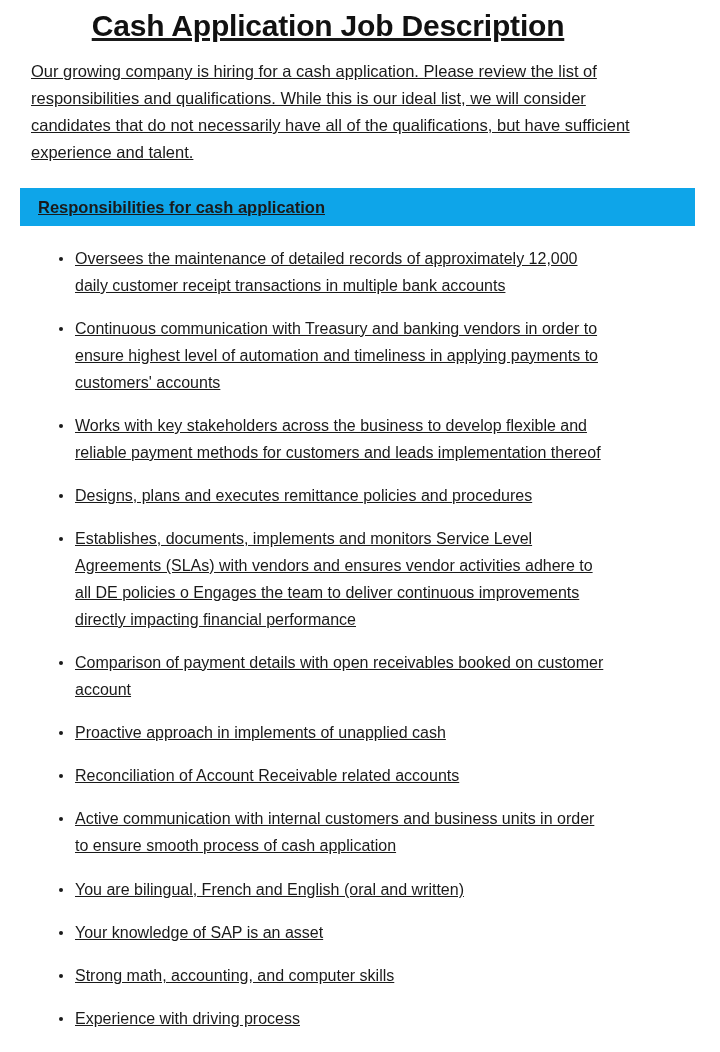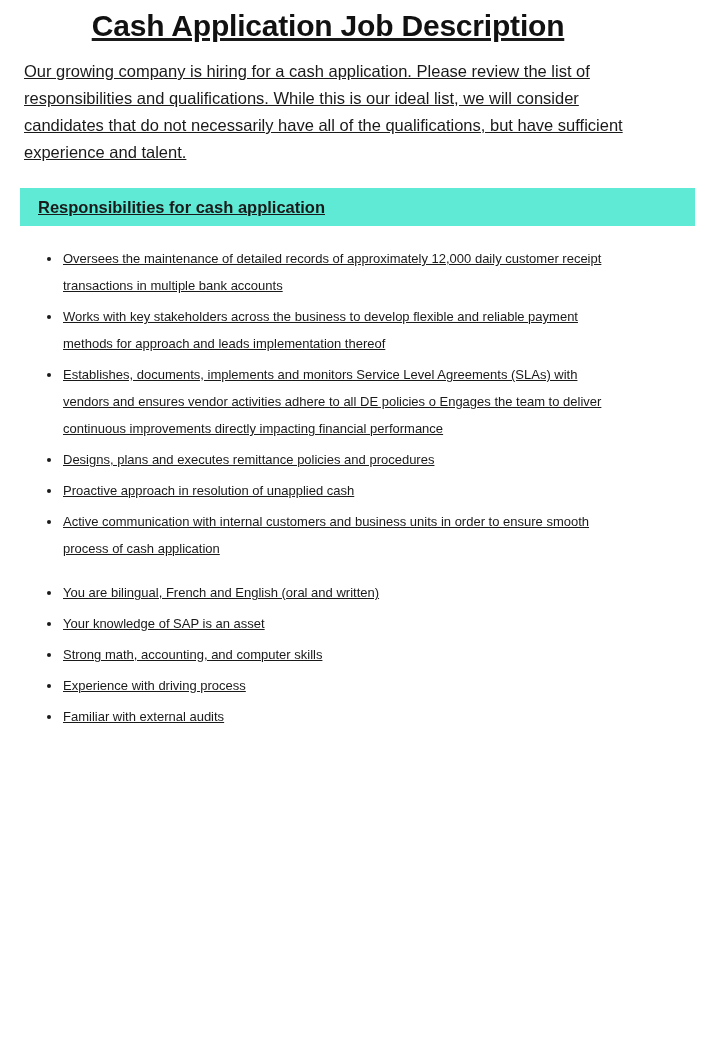--- a/index.html
+++ b/index.html
@@ -24,31 +24,31 @@
     margin: 0;
     padding: 6px 20px 0 20px;
     text-align: center;
     font-size: 30px;
     line-height: 40px;
     font-weight: bold;
     letter-spacing: -0.2px;
     color: #111111;
   }
   .intro {
-    margin: 12px 0 0 4px;
+    margin: 12px 0 0 11px;
     padding: 0 24px 0 20px;
     font-size: 16.5px;
     line-height: 27px;
     color: #1a1a1a;
   }
   .section-header {
     margin: 22px 0 0 20px;
     width: 675px;
     box-sizing: border-box;
-    background: #5eead4;
+    background: #0ea5e9;
     height: 38px;
     display: flex;
     align-items: center;
     padding-left: 18px;
   }
   .section-header-text {
     font-size: 16.5px;
     font-weight: bold;
     color: #1a1a1a;
     line-height: 20px;
@@ -59,23 +59,23 @@
     list-style: none;
   }
   ul.bullets.responsibilities {
     margin-top: 19px;
   }
   ul.bullets.qualifications {
     margin-top: 17px;
   }
   ul.bullets li {
     position: relative;
-    margin: 4px;
+    margin: 16px;
     padding: 0 32px 0 59px;
-    font-size: 13px;
+    font-size: 16px;
     line-height: 27px;
     color: #1a1a1a;
   }
   ul.bullets li::before {
     content: "";
     position: absolute;
     left: 43px;
     top: 12px;
     width: 4px;
     height: 4px;
@@ -94,24 +94,27 @@
   <h1 class="doc-title">Cash Application Job Description</h1>
 
   <p class="intro">Our growing company is hiring for a cash application. Please review the list of responsibilities and qualifications. While this is our ideal list, we will consider candidates that do not necessarily have all of the qualifications, but have sufficient experience and talent.</p>
 
   <div class="section-header">
     <span class="section-header-text">Responsibilities for cash application</span>
   </div>
 
   <ul class="bullets responsibilities">
     <li>Oversees the maintenance of detailed records of approximately 12,000 daily customer receipt transactions in multiple bank accounts</li>
-    <li>Works with key stakeholders across the business to develop flexible and reliable payment methods for approach and leads implementation thereof</li>
+    <li>Continuous communication with Treasury and banking vendors in order to ensure highest level of automation and timeliness in applying payments to customers' accounts</li>
+    <li>Works with key stakeholders across the business to develop flexible and reliable payment methods for customers and leads implementation thereof</li>
+    <li>Designs, plans and executes remittance policies and procedures</li>
     <li>Establishes, documents, implements and monitors Service Level Agreements (SLAs) with vendors and ensures vendor activities adhere to all DE policies o Engages the team to deliver continuous improvements directly impacting financial performance</li>
-    <li>Designs, plans and executes remittance policies and procedures</li>
-    <li>Proactive approach in resolution of unapplied cash</li>
+    <li>Comparison of payment details with open receivables booked on customer account</li>
+    <li>Proactive approach in implements of unapplied cash</li>
+    <li>Reconciliation of Account Receivable related accounts</li>
     <li>Active communication with internal customers and business units in order to ensure smooth process of cash application</li>
   </ul>
 
 
   <ul class="bullets qualifications">
     <li>You are bilingual, French and English (oral and written)</li>
     <li>Your knowledge of SAP is an asset</li>
     <li>Strong math, accounting, and computer skills</li>
     <li>Experience with driving process</li>
     <li>Familiar with external audits</li>

